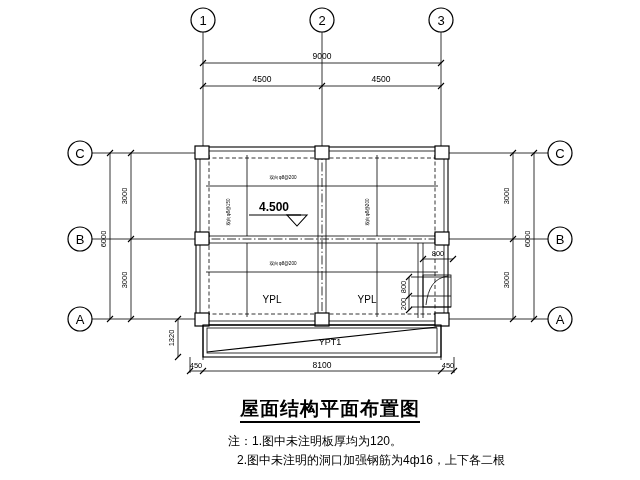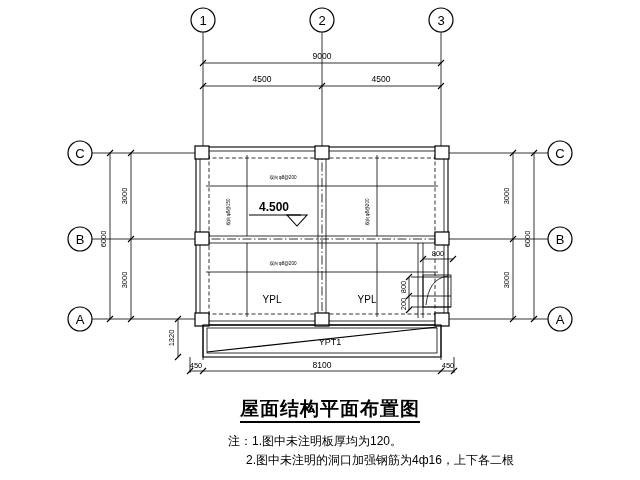--- a/index.html
+++ b/index.html
@@ -29,21 +29,21 @@
   .elev{font-size:12px;text-anchor:middle;font-weight:bold;}
   .ypt{font-size:9px;text-anchor:middle;}
   .title{
     position:absolute;left:10px;top:396px;width:640px;
     text-align:center;font-size:19px;font-weight:bold;
     letter-spacing:1px;
   }
   .title span{border-bottom:2.5px solid #000;padding-bottom:2px;}
   .notes{position:absolute;left:228px;top:432px;width:400px;
     font-size:12px;line-height:19px;}
-  .notes div.n2{margin-left:18px;}
+  .notes div.n2{margin-left:9px;}
 </style>
 </head>
 <body>
 
 <div id="stage">
 <svg width="640" height="480" viewBox="0 0 640 480">
 
   <g>
     <circle class="bub" cx="203" cy="20" r="12"></circle>
     <text class="bubtxt" x="203" y="20.5">1</text>

